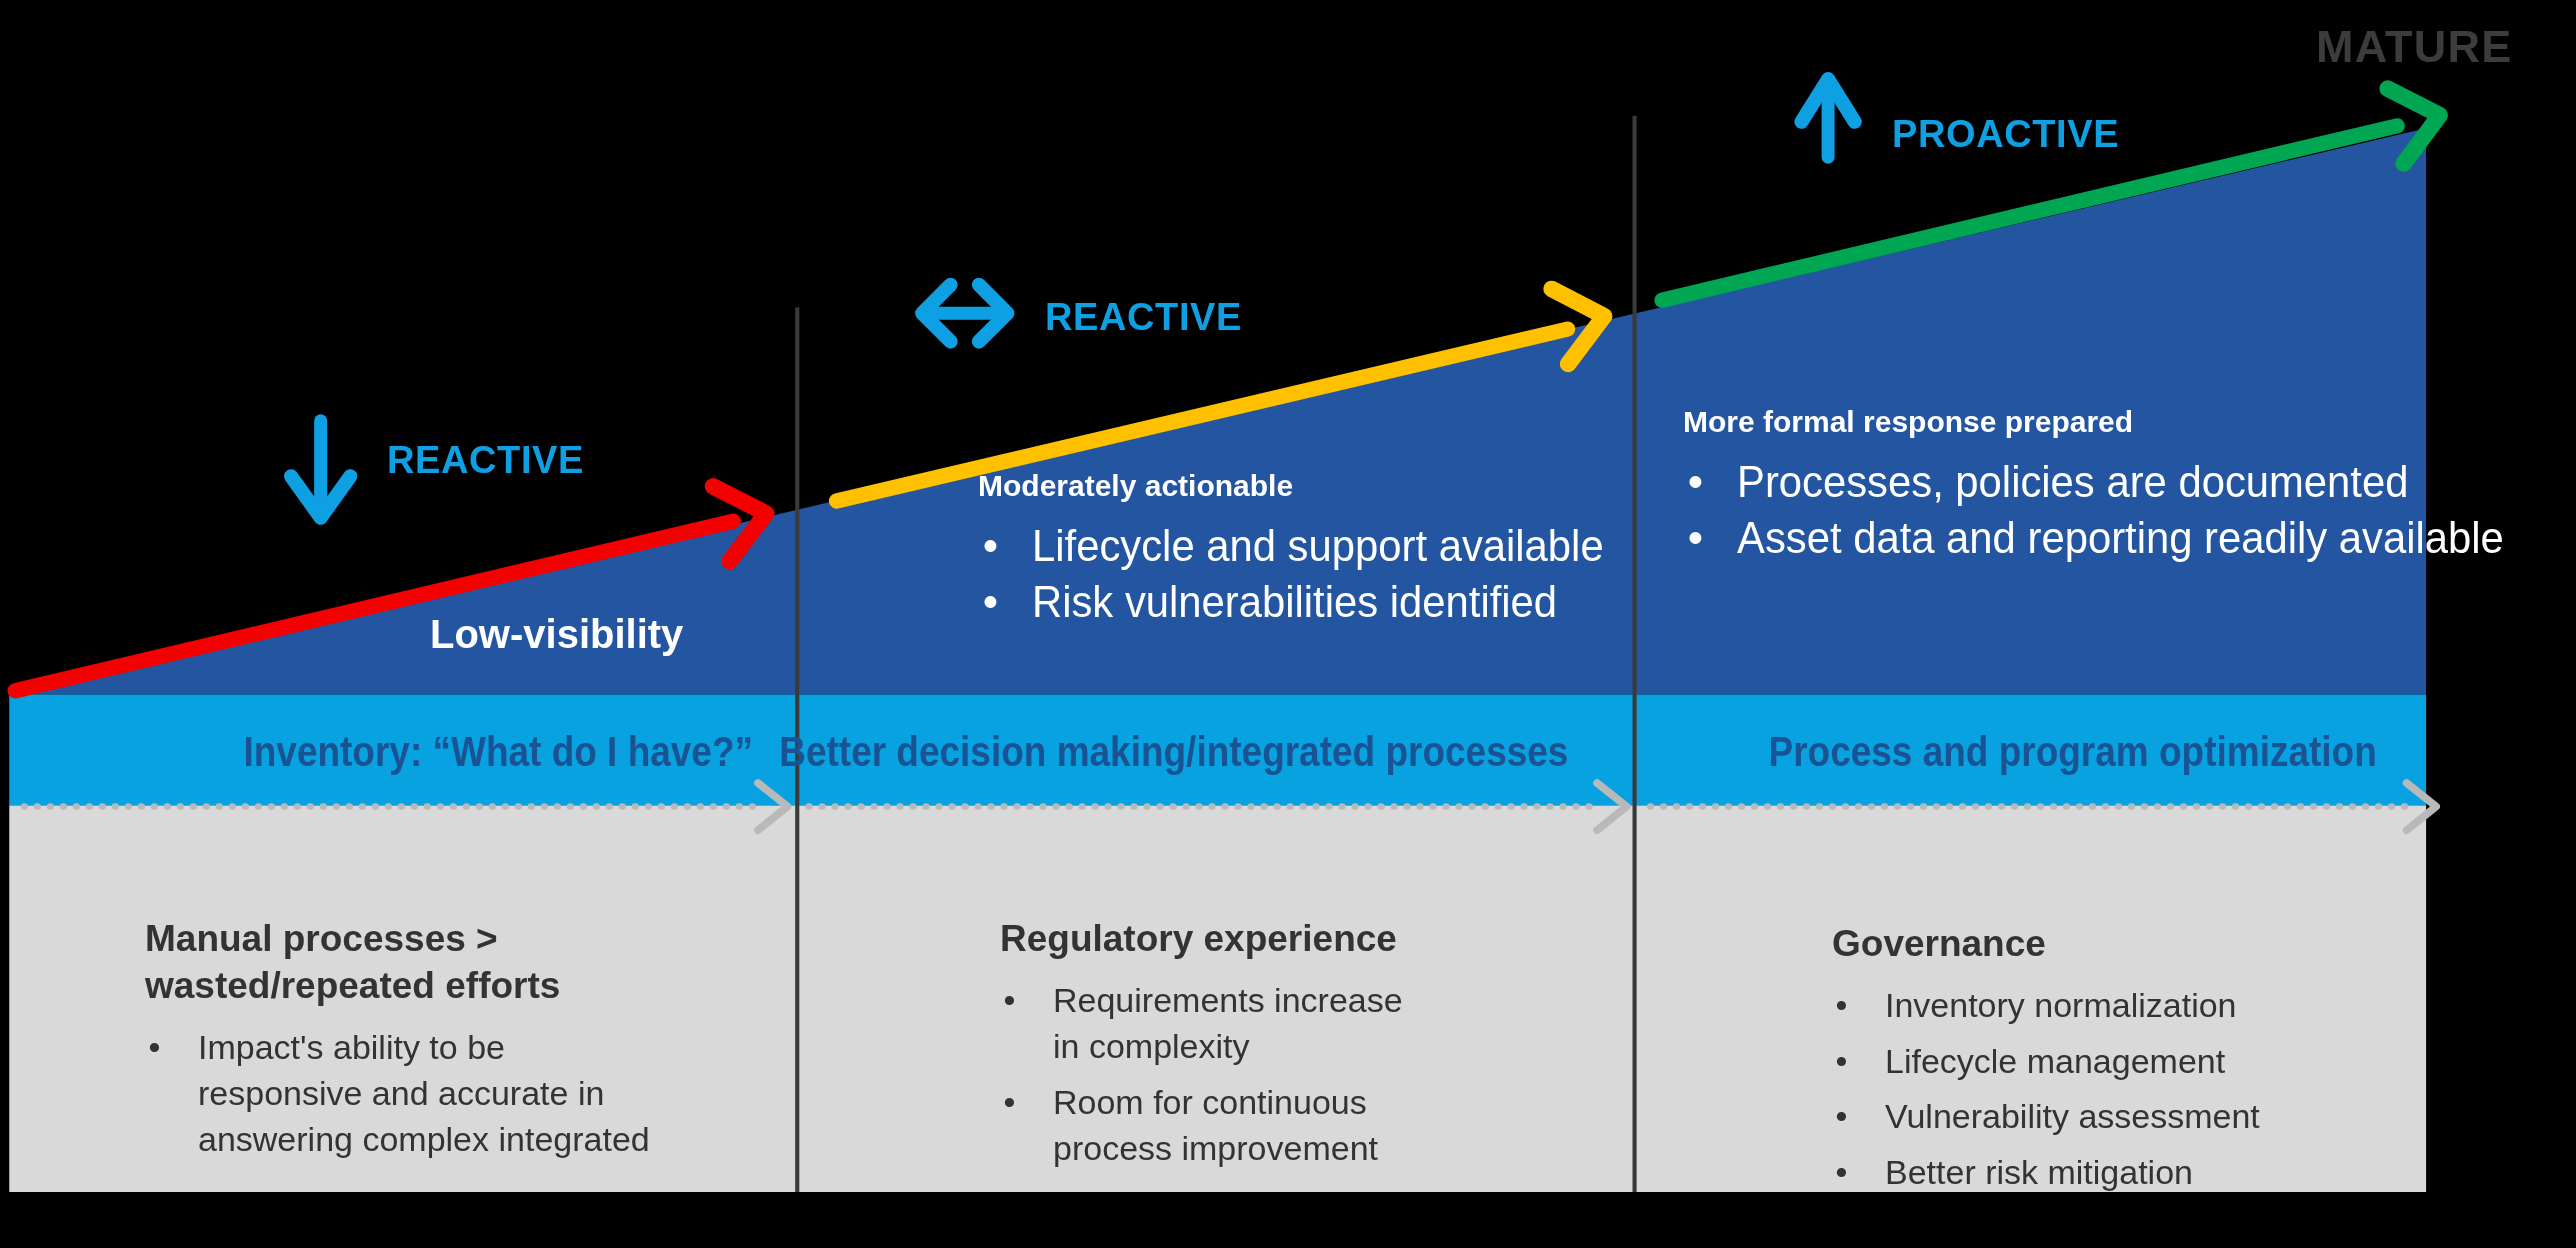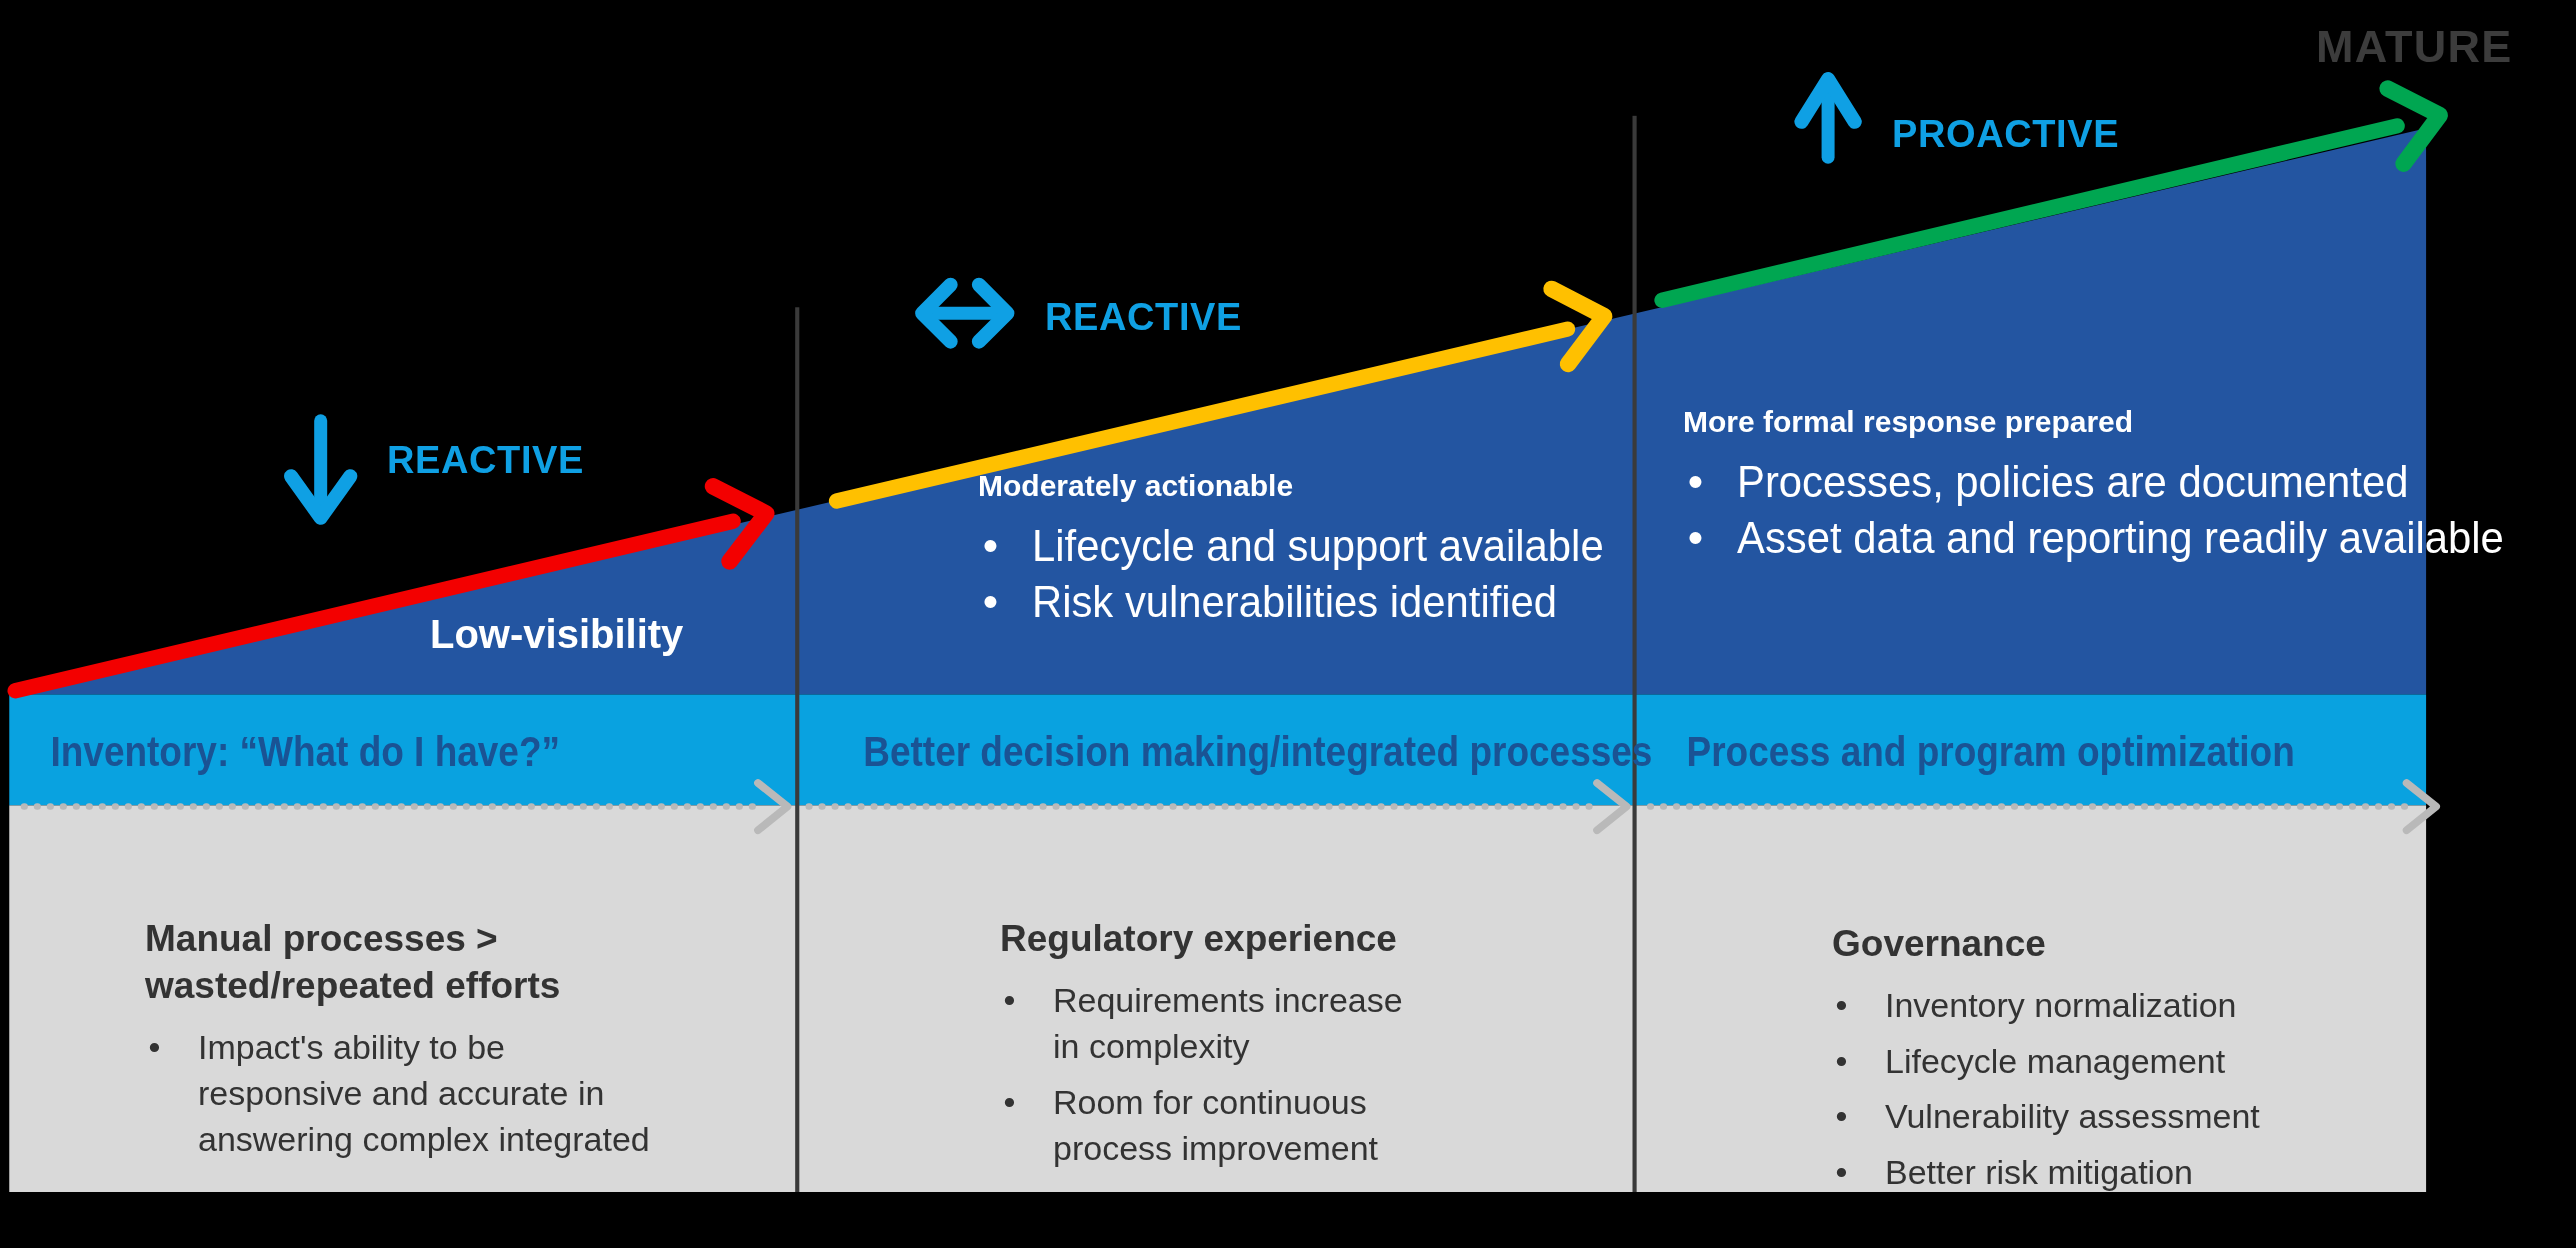--- a/index.html
+++ b/index.html
@@ -18,21 +18,21 @@
   .wedge-heading{font-weight:bold;font-size:30px;color:#FFFFFF;white-space:nowrap;}
   .low-vis .wedge-heading{font-size:40px;}
   #wedge-note-1{left:430px;top:612px;}
   #wedge-note-2{left:978px;top:469px;}
   #wedge-note-3{left:1683px;top:405px;}
   .wedge-block ul{list-style:none;margin:14.8px 0 0 0;padding:0;}
   .wedge-block li{position:relative;padding-left:54px;font-size:44px;color:#FFFFFF;line-height:56px;white-space:nowrap;}
   .wedge-block li::before{content:"\2022";position:absolute;left:4.7px;}
   .wedge-block li span{display:inline-block;transform:scaleX(.95);transform-origin:0 50%;}
 
-  .band-label-box{top:695px;height:112px;display:flex;align-items:center;justify-content:flex-start;}
+  .band-label-box{top:695px;height:112px;display:flex;align-items:center;justify-content:flex-end;}
   #band-1{left:8.9px;width:786px;}
   #band-2{left:799px;width:834px;}
   #band-3{left:1637px;width:789px;}
   .band-label{font-size:43px;font-weight:bold;color:#1A5394;white-space:nowrap;
               transform:scaleX(.86);transform-origin:50% 50%;}
 
   .foundation-block{color:#333;}
   .f-heading{font-size:37px;font-weight:bold;color:#333;line-height:47px;white-space:pre-line;}
   .foundation-block ul{list-style:none;margin:15.4px 0 0 0;padding:0;}
   .foundation-block li{position:relative;padding-left:53px;font-size:34px;color:#333;

